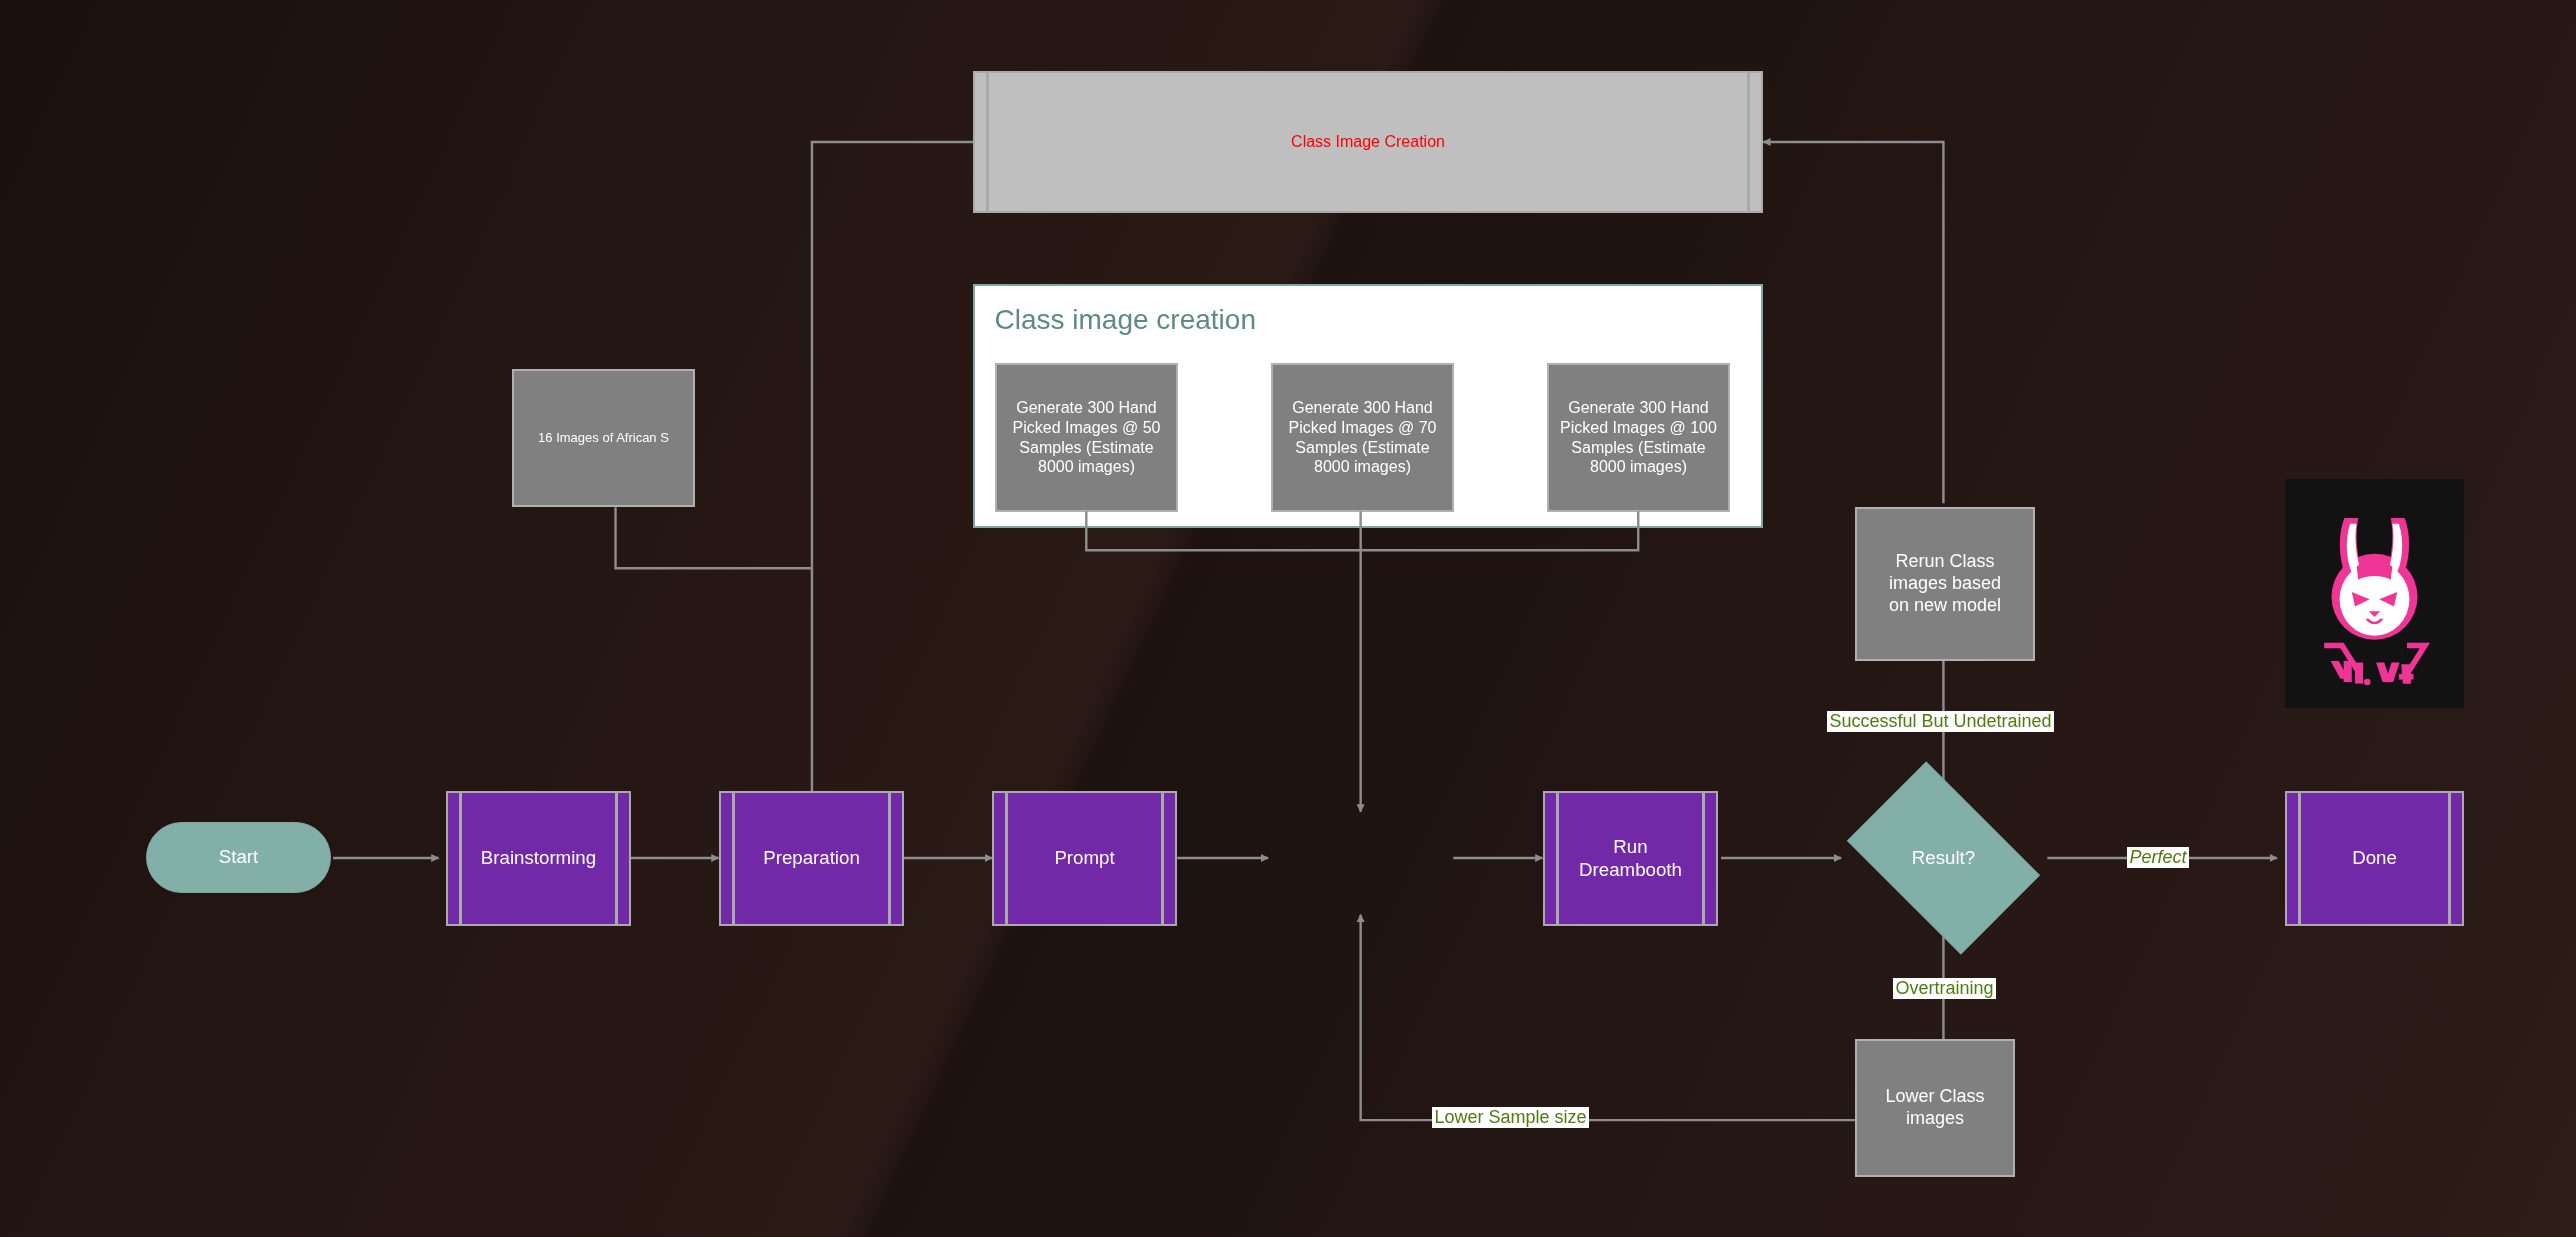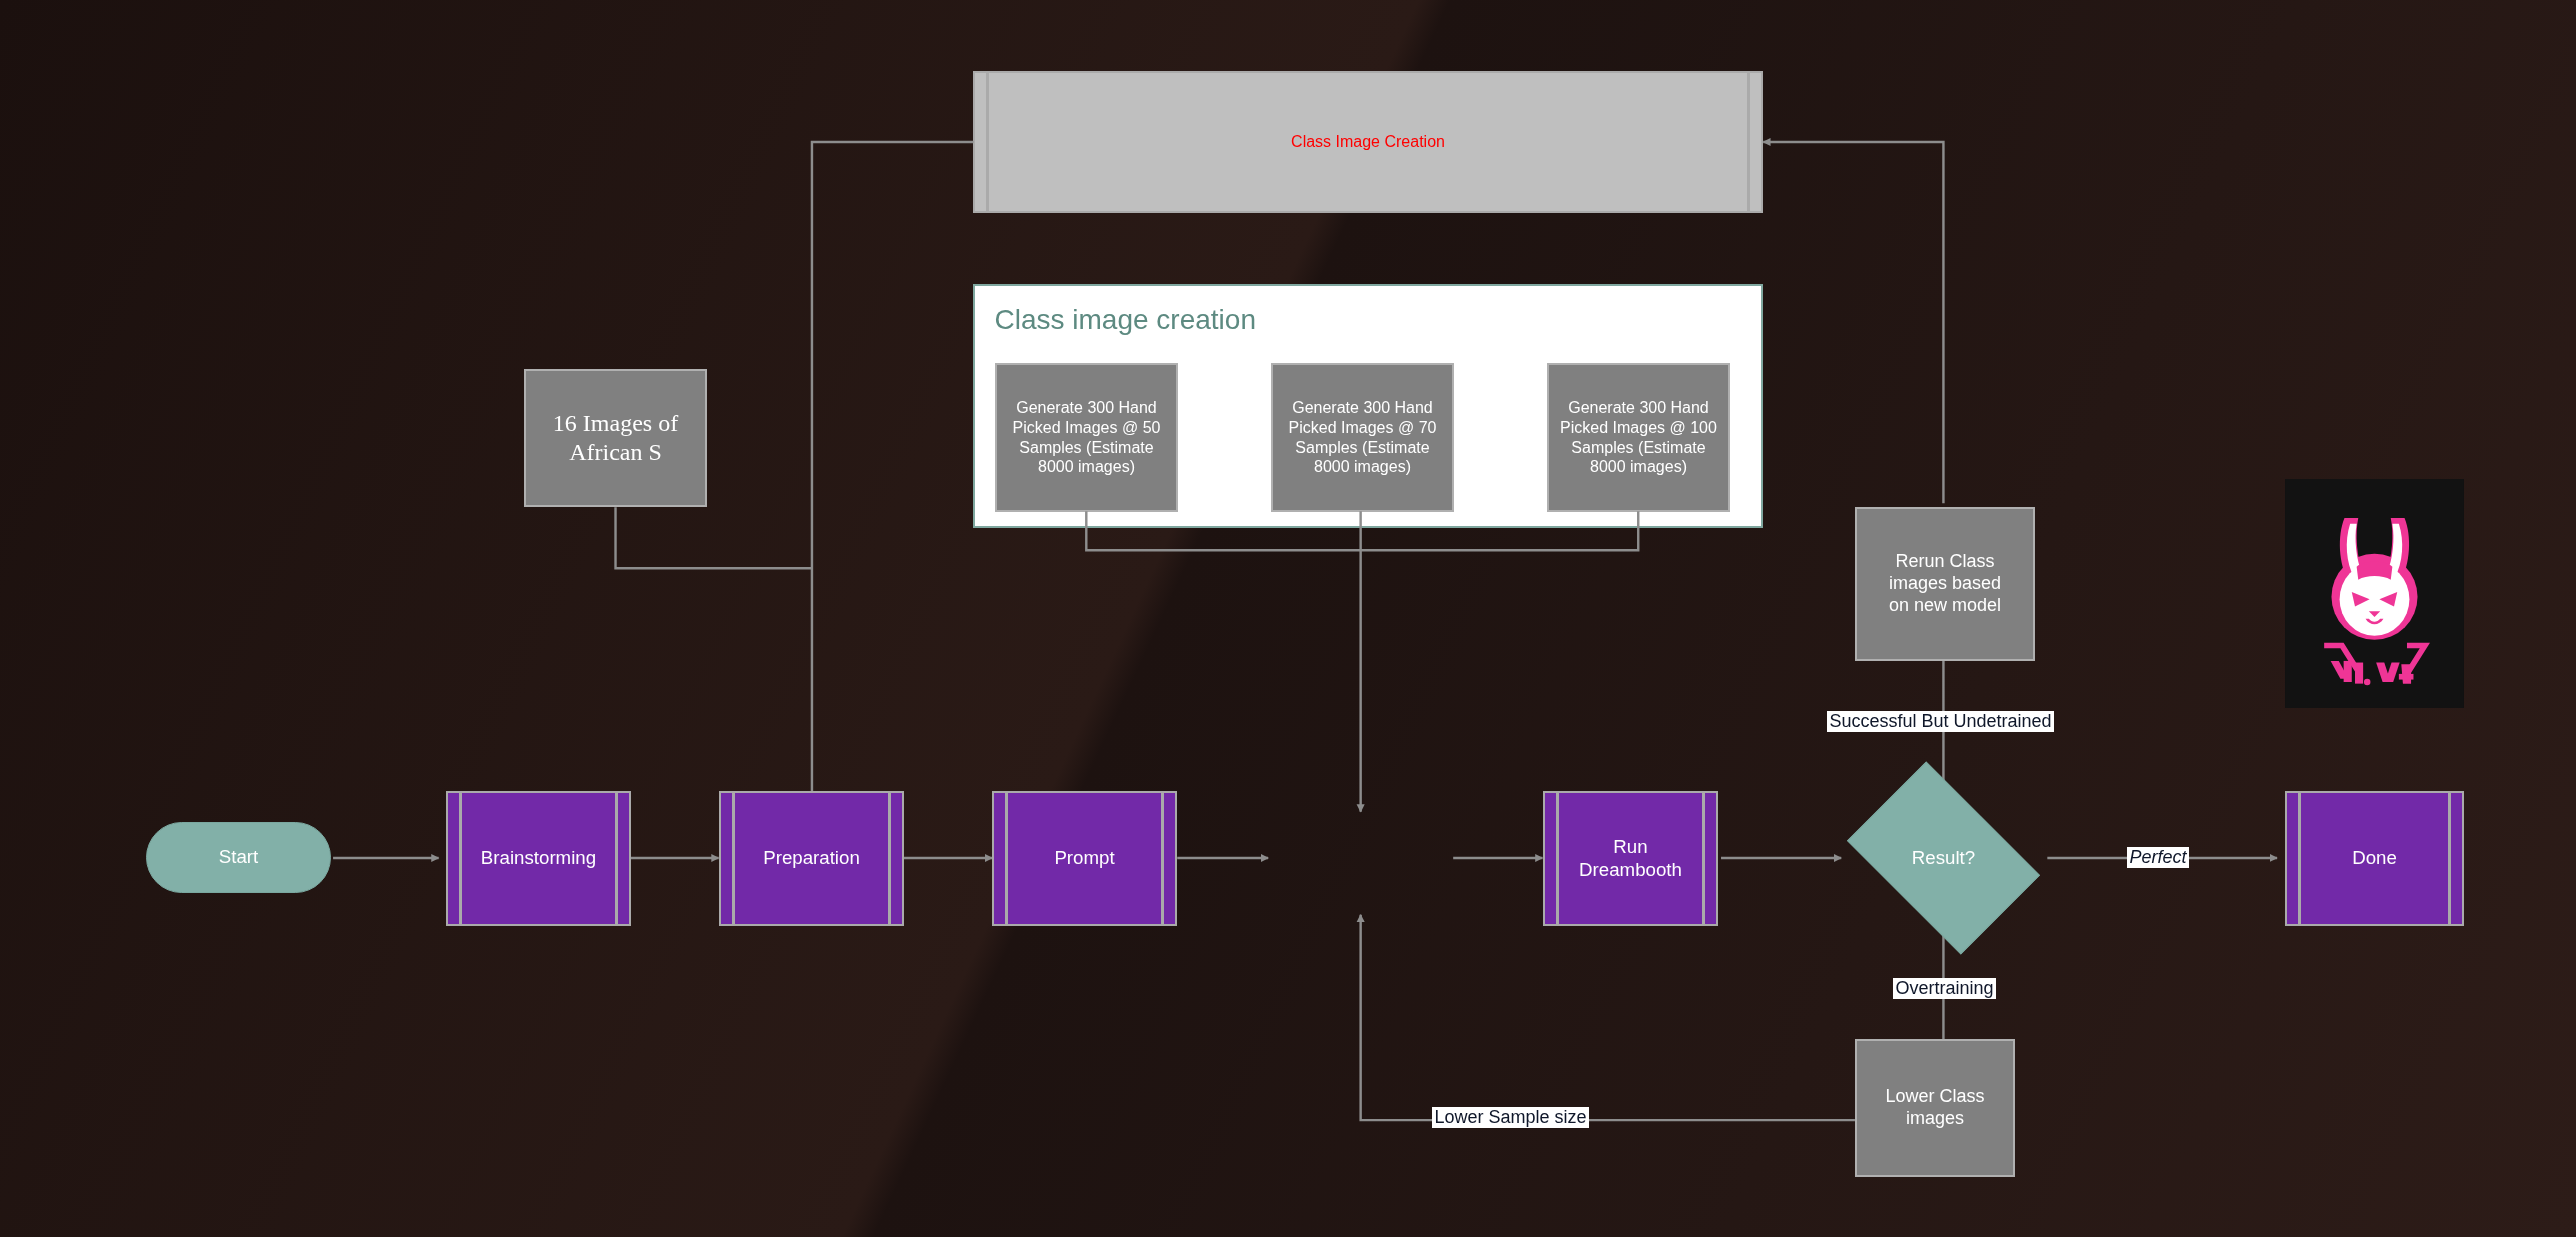--- a/index.html
+++ b/index.html
@@ -43,21 +43,21 @@
   .diamond { position: absolute; inset: 0; background: #82b0a8; border: 1.6px solid #7aa79f;
              transform: rotate(45deg); }
   .diamond-wrap .lbl { position: absolute; inset: 0; display: flex; align-items: center;
                        justify-content: center; color: #ffffff; z-index: 2; }
 
   
   .panel { position: absolute; background: #ffffff; border: 2.4px solid #7fa79f; }
   .panel-title { position: absolute; color: #5d8a81; font-weight: 400; }
 
   
-  .elabel { position: absolute; background: #ffffff; color: #0f172a;
+  .elabel { position: absolute; background: #ffffff; color: #4d7c0f;
             padding: 0.8px 2.4px; white-space: nowrap; line-height: 1.1; z-index: 30; }
 
   
   .imgcard { position: absolute; background: #121212; overflow: hidden; }
 
   svg.wires { position: absolute; inset: 0; width: 2576px; height: 1237px;
               pointer-events: none; z-index: 5; }
 </style>
 </head>
 <body>
@@ -115,21 +115,21 @@
   <div class="node proc" style="left:995px; top:363px; width:183px; height:149px; font-size:16px; padding:0 6.5px;">
     <span>Generate 300 Hand Picked Images @ 50 Samples (Estimate 8000 images)</span>
   </div>
   <div class="node proc" style="left:1271px; top:363px; width:183px; height:149px; font-size:16px; padding:0 6.5px;">
     <span>Generate 300 Hand Picked Images @ 70  Samples (Estimate 8000 images)</span>
   </div>
   <div class="node proc" style="left:1547px; top:363px; width:183px; height:149px; font-size:16px; padding:0 6.5px;">
     <span>Generate 300 Hand Picked Images @ 100 Samples (Estimate 8000 images)</span>
   </div>
 
-  <div class="node proc" style="left:524px; top:369px; width:183px; height:138px; font-size:24px; padding:0 8px;font-family:Liberation Serif, serif;">
+  <div class="node proc" style="left:512px; top:369px; width:183px; height:138px; font-size:13px; padding:0 8px;">
     <span>16 Images of African S</span>
   </div>
 
   <div class="node term" style="left:146px; top:822px; width:185px; height:71px; font-size:18.7px; z-index:10;">
     <span>Start</span>
   </div>
 
   <div class="node pdp" style="left:446px; top:791px; width:185px; height:135px; font-size:18.7px; z-index:10;">
     <span class="lbl">Brainstorming</span>
   </div>

